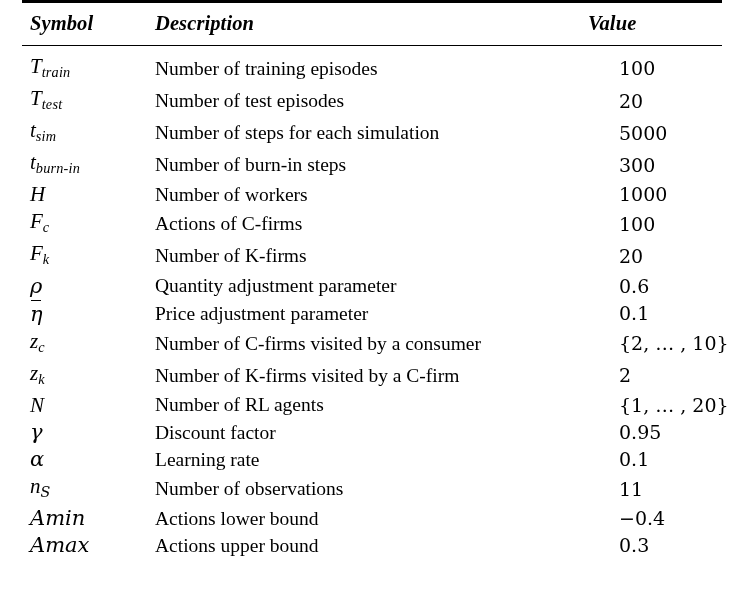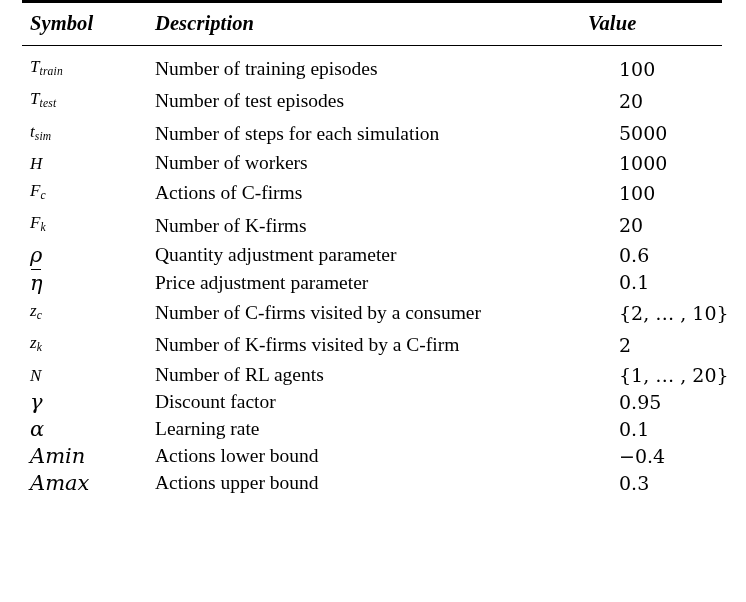--- a/index.html
+++ b/index.html
@@ -79,21 +79,21 @@
   .cell-value  { padding-left: 0px !important; }
 
   thead th.h-symbol { padding-left: 8px; }
   thead th.h-desc   { padding-left: 0px; }
   thead th.h-value  { padding-left: 0px; }
 
   
   .math {
     font-family: "Liberation Serif", "DejaVu Serif", serif;
     font-style: italic;
-    font-size: 17px;
+    font-size: 21px;
     white-space: nowrap;
   }
   .math .sub {
     font-size: 0.68em;
     vertical-align: -0.28em;
     font-style: italic;
     letter-spacing: 0.2px;
   }
   .greek {
     font-family: "DejaVu Serif", "Liberation Serif", serif;
@@ -157,20 +157,25 @@
           <td class="cell-symbol"><span class="math">T<span class="sub">test</span></span></td>
           <td class="cell-desc">Number of test episodes</td>
           <td class="cell-value"><span class="val">20</span></td>
         </tr>
         <tr class="row">
           <td class="cell-symbol"><span class="math">t<span class="sub">sim</span></span></td>
           <td class="cell-desc">Number of steps for each simulation</td>
           <td class="cell-value"><span class="val">5000</span></td>
         </tr>
         <tr class="row">
+          <td class="cell-symbol"><span class="math">t<span class="sub">burn-in</span></span></td>
+          <td class="cell-desc">Number of burn-in steps</td>
+          <td class="cell-value"><span class="val">300</span></td>
+        </tr>
+        <tr class="row">
           <td class="cell-symbol"><span class="math">H</span></td>
           <td class="cell-desc">Number of workers</td>
           <td class="cell-value"><span class="val">1000</span></td>
         </tr>
         <tr class="row">
           <td class="cell-symbol"><span class="math">F<span class="sub">c</span></span></td>
           <td class="cell-desc">Actions of C-firms</td>
           <td class="cell-value"><span class="val">100</span></td>
         </tr>
         <tr class="row">
@@ -207,20 +212,25 @@
           <td class="cell-symbol"><span class="greek">γ</span></td>
           <td class="cell-desc">Discount factor</td>
           <td class="cell-value"><span class="val">0.95</span></td>
         </tr>
         <tr class="row">
           <td class="cell-symbol"><span class="greek">α</span></td>
           <td class="cell-desc">Learning rate</td>
           <td class="cell-value"><span class="val">0.1</span></td>
         </tr>
         <tr class="row">
+          <td class="cell-symbol"><span class="math">n<span class="sub script">𝑆</span></span></td>
+          <td class="cell-desc">Number of observations</td>
+          <td class="cell-value"><span class="val">11</span></td>
+        </tr>
+        <tr class="row">
           <td class="cell-symbol"><span class="script">𝐴<span class="sub">min</span></span></td>
           <td class="cell-desc">Actions lower bound</td>
           <td class="cell-value"><span class="val">−0.4</span></td>
         </tr>
         <tr class="row">
           <td class="cell-symbol"><span class="script">𝐴<span class="sub">max</span></span></td>
           <td class="cell-desc">Actions upper bound</td>
           <td class="cell-value"><span class="val">0.3</span></td>
         </tr>
       </tbody>

